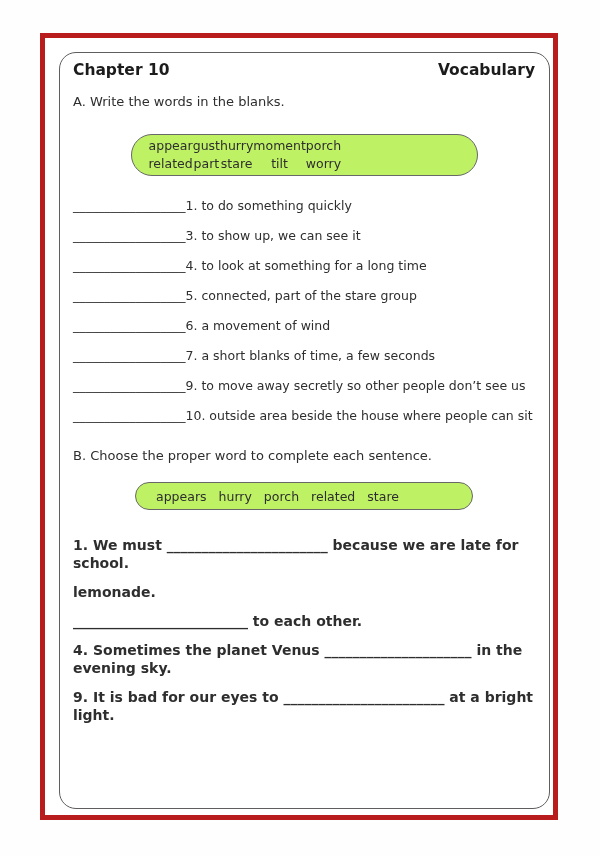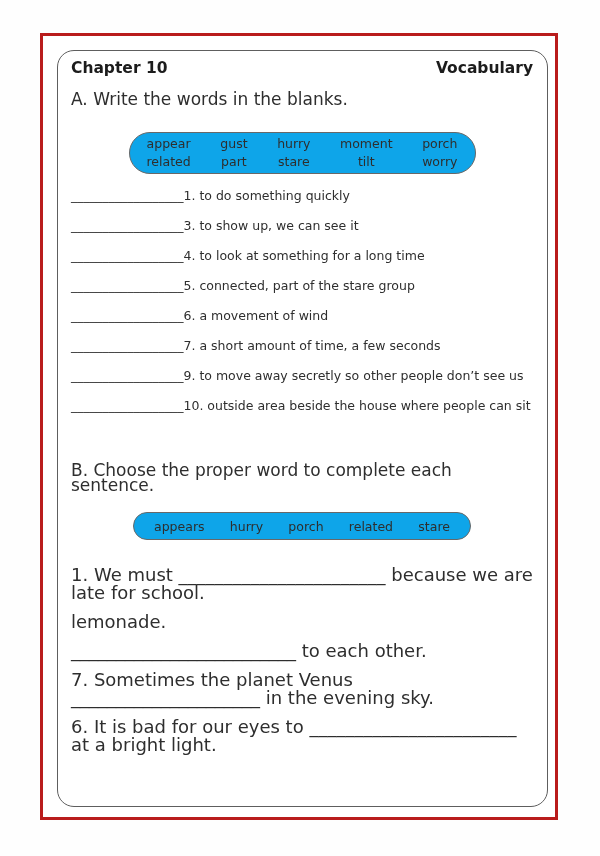--- a/index.html
+++ b/index.html
@@ -8,61 +8,62 @@
     width: 600px; height: 856px;
     font-family: "DejaVu Sans", sans-serif;
     color: #2e2e2e;
     position: relative;
     overflow: hidden;
   }
   .canvas { position: absolute; inset: 0; background: #fefefe; }
   .page-border {
     position: absolute; left: 40px; top: 33px;
     width: 518px; height: 787px;
-    border: 3px solid #b91c1c;
+    border: 5px solid #b91c1c;
     background: #ffffff;
   }
   .sheet {
     position: absolute; left: 14px; top: 14px;
     width: 491px; height: 757px;
     border: 1px solid #5e5e5e;
     border-radius: 17px;
     padding: 8px 14px 0 13px;
     background: #ffffff;
   }
   .header {
     display: flex; justify-content: space-between; align-items: baseline;
     font-size: 15.5px; font-weight: bold; color: #1c1c1c;
     line-height: 18px;
   }
-  .instruction { font-size: 17px; margin-top: 15px; line-height: 15px; }
-  .instruction.b { margin-top: 42px; }
+  .instruction { font-size: 13px; margin-top: 15px; line-height: 15px; }
+  .instruction.b { margin-top: 17px; }
   .bank {
     border: 1px solid #686868;
-    display: flex; justify-content: space-between;
+    display: flex; justify-content: flex-start;
     font-size: 12.5px;
-    background: #0ea5e9;
+    background: #bef264;
   }
   .bank-a {
     width: 347px; height: 42px; border-radius: 21px;
     margin: 25px auto 0;
     padding: 2px 17px;
     align-items: center;
   }
   .wb-col { display: flex; flex-direction: column; align-items: center; line-height: 18px; }
   .bank-b {
     width: 338px; height: 28px; border-radius: 14px;
     margin: 19px auto 0;
     padding: 0 20px;
     align-items: center;
+    gap: 12px;
   }
-  .defs { margin-top: 7px; }
+  .defs { margin-top: 15px; }
   .qrow { font-size: 12.5px; line-height: 30px; white-space: nowrap; }
   .sentences { margin-top: 26px; }
-  .sentence { font-size: 18px; line-height: 18px; margin-bottom: 11px; }
+  .sentence { font-size: 14px; line-height: 18px; margin-bottom: 11px; font-weight: bold; }
   .sline { min-height: 18px; }
 </style>
 </head>
 <body>
 
 <div class="canvas">
   <div class="page-border">
     <div class="sheet">
 
       <div class="header">
@@ -94,21 +95,21 @@
             <span>worry</span>
           </div>
         </div>
 
       <div class="defs" id="itemsA">
           <div class="qrow"><span>__________________</span><span>1.</span><span> to do something quickly</span></div>
           <div class="qrow"><span>__________________</span><span>3.</span><span> to show up, we can see it</span></div>
           <div class="qrow"><span>__________________</span><span>4.</span><span> to look at something for a long time</span></div>
           <div class="qrow"><span>__________________</span><span>5.</span><span> connected, part of the stare group</span></div>
           <div class="qrow"><span>__________________</span><span>6.</span><span> a movement of wind</span></div>
-          <div class="qrow"><span>__________________</span><span>7.</span><span> a short amount of time, a few seconds</span></div>
+          <div class="qrow"><span>__________________</span><span>7.</span><span> a short blanks of time, a few seconds</span></div>
           <div class="qrow"><span>__________________</span><span>9.</span><span> to move away secretly so other people don’t see us</span></div>
           <div class="qrow"><span>__________________</span><span>10.</span><span> outside area beside the house where people can sit</span></div>
         </div>
 
       <div class="instruction b">B. Choose the proper word to complete each sentence.</div>
 
       <div class="bank bank-b" id="bankB">
           <span>appears</span>
           <span>hurry</span>
           <span>porch</span>
@@ -120,22 +121,22 @@
           <div class="sentence">
             <div class="sline">1. We must _______________________ because we are late for school.</div>
           </div>
           <div class="sentence">
             <div class="sline">lemonade.</div>
           </div>
           <div class="sentence">
             <div class="sline">_________________________ to each other.</div>
           </div>
           <div class="sentence">
-            <div class="sline">7. Sometimes the planet Venus _____________________ in the evening sky.</div>
+            <div class="sline">4. Sometimes the planet Venus _____________________ in the evening sky.</div>
           </div>
           <div class="sentence">
-            <div class="sline">6. It is bad for our eyes to _______________________ at a bright light.</div>
+            <div class="sline">9. It is bad for our eyes to _______________________ at a bright light.</div>
           </div>
         </div>
 
     </div>
   </div>
 </div>
 
 </body></html>

